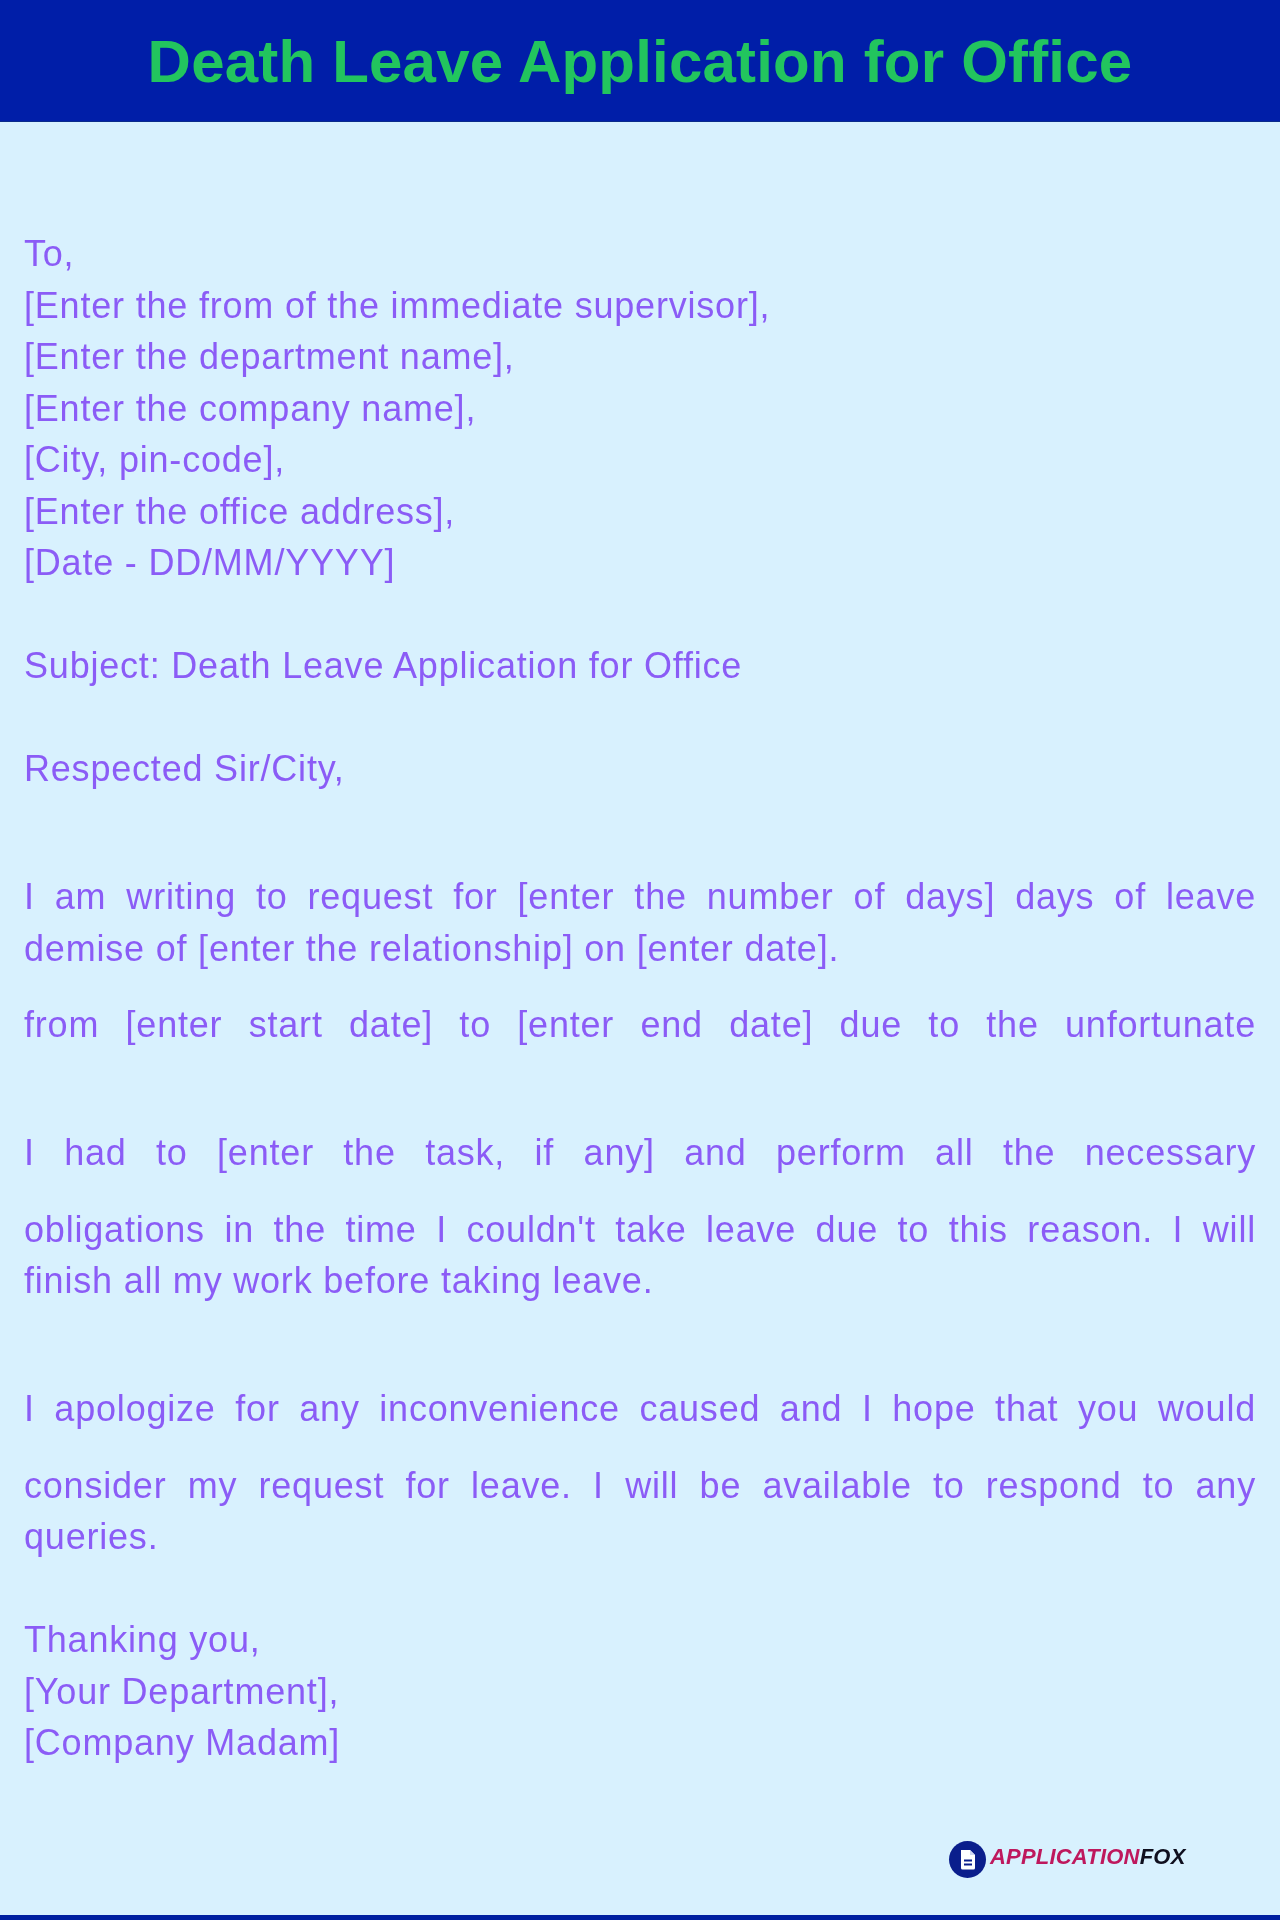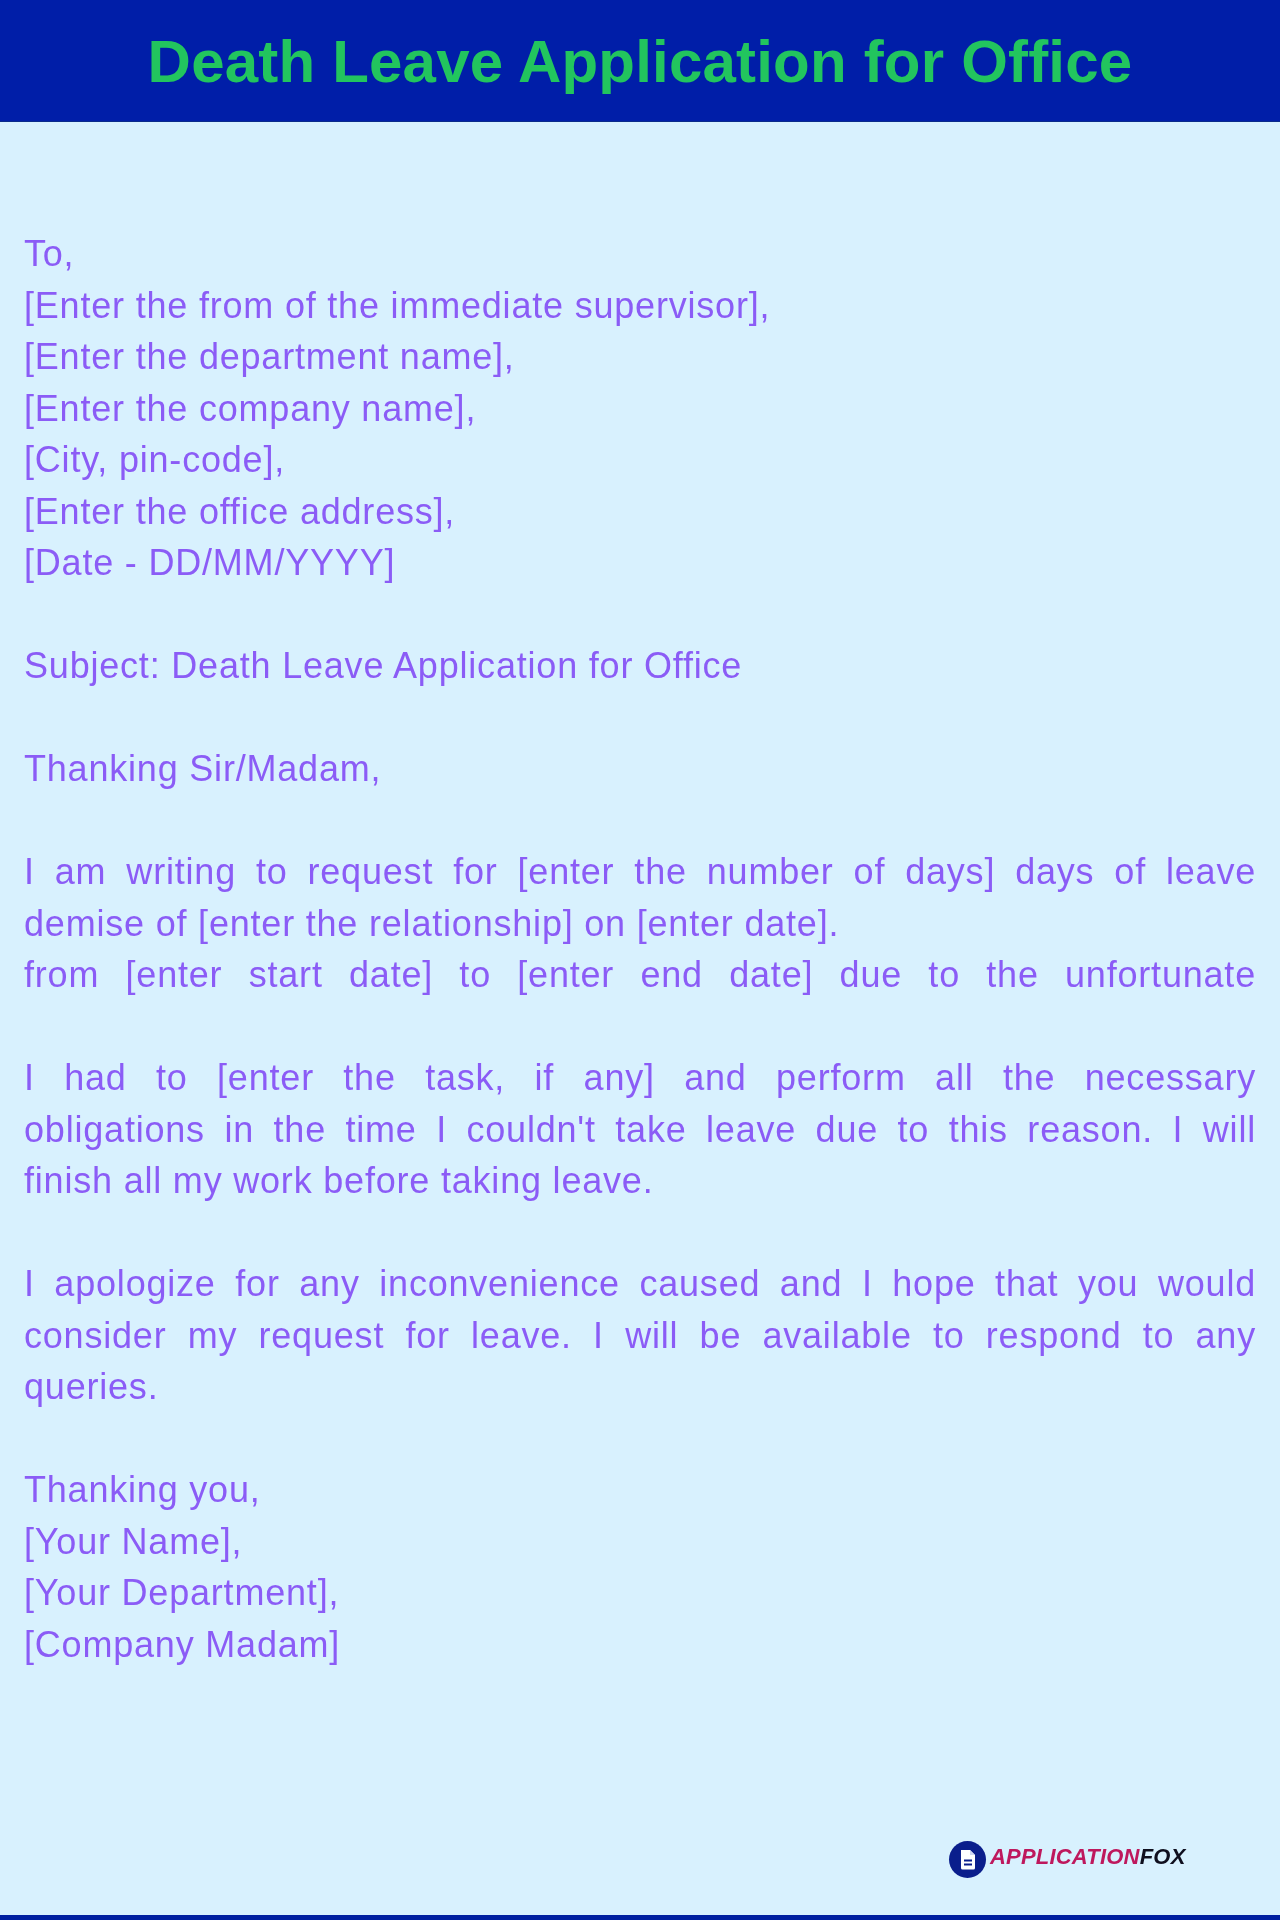--- a/index.html
+++ b/index.html
@@ -49,20 +49,21 @@
   .line {
     height: 51.5px;
     white-space: nowrap;
   }
   .line.blank { }
   .line.justify {
     white-space: normal;
     text-align: justify;
     text-align-last: justify;
     overflow: hidden;
+    margin-top: 25px;
   }
   .logo {
     position: absolute;
     left: 949px;
     top: 1841px;
     height: 37px;
   }
   .logo-icon {
     position: absolute;
     left: 0; top: 0;
@@ -107,21 +108,21 @@
   <div class="line">To,</div>
   <div class="line">[Enter the from of the immediate supervisor],</div>
   <div class="line">[Enter the department name],</div>
   <div class="line">[Enter the company name],</div>
   <div class="line">[City, pin-code],</div>
   <div class="line">[Enter the office address],</div>
   <div class="line">[Date - DD/MM/YYYY]</div>
   <div class="line blank"></div>
   <div class="line">Subject: Death Leave Application for Office</div>
   <div class="line blank"></div>
-  <div class="line">Thanking Sir/Madam,</div>
+  <div class="line">Respected Sir/City,</div>
   <div class="line blank"></div>
 
   <div>
     <div class="line justify">I am writing to request for [enter the number of days] days of leave</div>
     <div class="line">demise of [enter the relationship] on [enter date].</div>
     <div class="line justify">from [enter start date] to [enter end date] due to the unfortunate</div>
   </div>
   <div class="line blank"></div>
 
   <div>
@@ -132,21 +133,20 @@
   <div class="line blank"></div>
 
   <div>
     <div class="line justify">I apologize for any inconvenience caused and I hope that you would</div>
     <div class="line justify">consider my request for leave. I will be available to respond to any</div>
     <div class="line">queries.</div>
   </div>
   <div class="line blank"></div>
 
   <div class="line">Thanking you,</div>
-  <div class="line">[Your Name],</div>
   <div class="line">[Your Department],</div>
   <div class="line">[Company Madam]</div>
 </div>
 
 <div class="logo">
   <div class="logo-icon">
     <svg width="37" height="37" viewBox="0 0 37 37">
       <path d="M12 9 H21 L26 14 V27 a1.5 1.5 0 0 1 -1.5 1.5 H13.5 a1.5 1.5 0 0 1 -1.5 -1.5 Z" fill="#ffffff"></path>
       <path d="M21 9 V14 H26" fill="#cfd6f3"></path>
       <rect x="15" y="18.5" width="8" height="2" fill="#0a1e8c"></rect>

